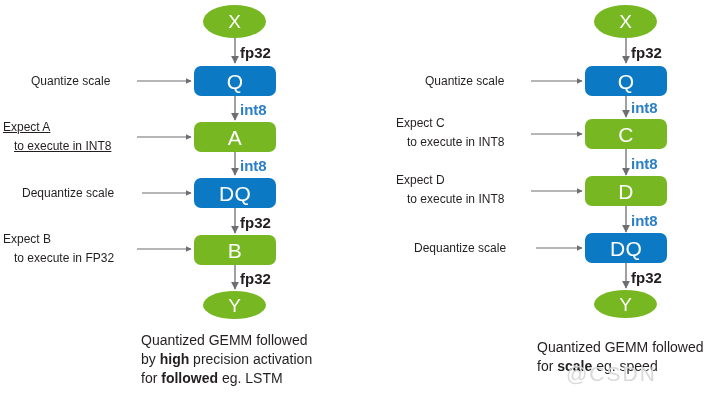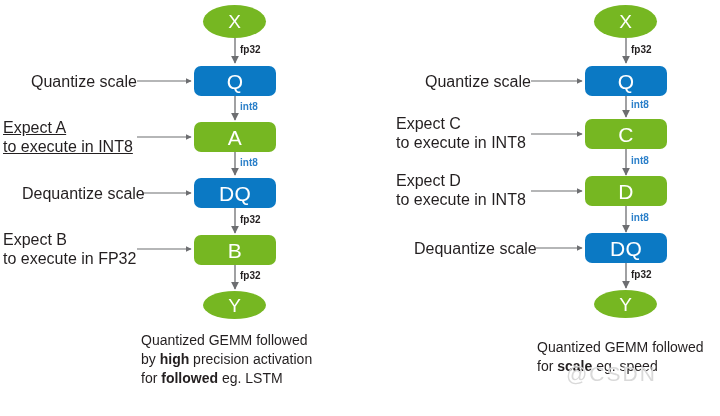--- a/index.html
+++ b/index.html
@@ -30,37 +30,37 @@
   .node.green{background:#76b722;}
   .node.ell{
     border-radius:50%;
     font-size:19px;
     background:#76b722;
   }
 
   
   .elabel{
     position:absolute;
-    font-size:10px;
+    font-size:15px;
     font-weight:bold;
     white-space:nowrap;
     text-align:center;
   }
   .elabel.fp32{color:#231f20;}
   .elabel.int8{color:#2a7fc9;}
 
   
   .annot{
     position:absolute;
     color:#231f20;
-    font-size:16px;
+    font-size:12px;
     line-height:19px;
     white-space:nowrap;
   }
-  .annot .l2{display:block;}
+  .annot .l2{display:block;margin-left:11px;}
 
   
   .caption{
     position:absolute;
     color:#231f20;
     font-size:14px;
     line-height:19px;
     white-space:nowrap;
   }
   .caption b{font-weight:bold;}

